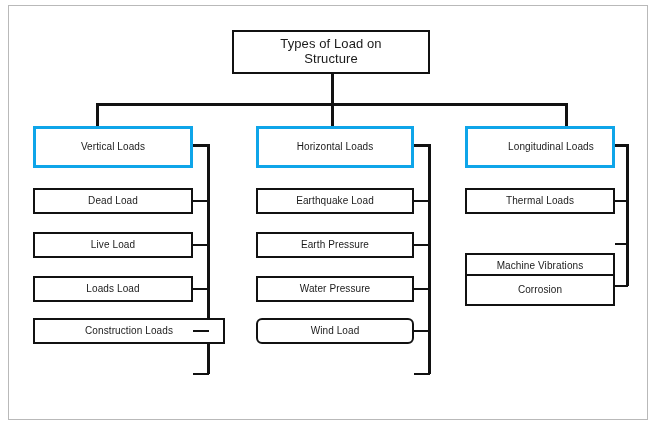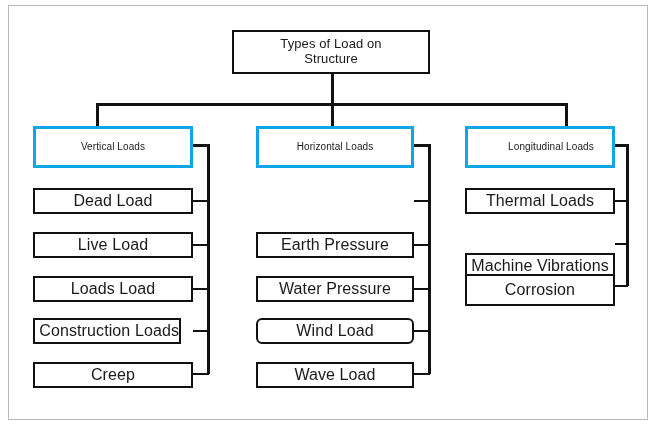--- a/index.html
+++ b/index.html
@@ -26,21 +26,21 @@
     display:flex;align-items:center;justify-content:center;
     text-align:center;
     color:#1a1a1a;
     letter-spacing:.1px;
     line-height:1.15;
   }
   
   .root{ border:2px solid #111; font-size:13px; }
   .head{ border:3px solid #0ea5e9; font-size:10px; }
   
-  .leaf{ border:2px solid #111; font-size:16px; }
+  .leaf{ border:2px solid #111; font-size:10px; }
 
   
   .vline{position:absolute;background:#111;width:3px;}
   .hline{position:absolute;background:#111;height:3px;}
   .hline.thin{height:2px;}
 </style>
 </head>
 <body>
 
 <div id="stage">
@@ -74,56 +74,53 @@
   <div class="node leaf" style="left:33px;top:232px;width:160px;height:26px;">
     <span>Live Load</span>
   </div>
   <div class="hline thin" style="left:193px;top:244px;width:16px;"></div>
 
   <div class="node leaf" style="left:33px;top:276px;width:160px;height:26px;">
     <span>Loads Load</span>
   </div>
   <div class="hline thin" style="left:193px;top:288px;width:16px;"></div>
 
-  <div class="node leaf" style="left:33px;top:318px;width:148px;height:26px;justify-content:flex-end;">
+  <div class="node leaf" style="left:33px;top:318px;width:192px;height:26px;">
     <span>Construction Loads</span>
   </div>
   <div class="hline thin" style="left:193px;top:330px;width:16px;"></div>
 
-  <div class="node leaf" style="left:33px;top:362px;width:160px;height:26px;">
-    <span>Creep</span>
-  </div>
   <div class="hline thin" style="left:193px;top:373px;width:16px;"></div>
 
   <div class="node head" style="left:256px;top:126px;width:158px;height:42px;">
     <span>Horizontal Loads</span>
   </div>
   <div class="hline" style="left:414px;top:144px;width:17px;"></div>
   <div class="vline" style="left:428px;top:144px;height:230px;"></div>
 
+  <div class="node leaf" style="left:256px;top:188px;width:158px;height:26px;">
+    <span>Earthquake Load</span>
+  </div>
   <div class="hline thin" style="left:414px;top:200px;width:16px;"></div>
 
   <div class="node leaf" style="left:256px;top:232px;width:158px;height:26px;">
     <span>Earth Pressure</span>
   </div>
   <div class="hline thin" style="left:414px;top:244px;width:16px;"></div>
 
   <div class="node leaf" style="left:256px;top:276px;width:158px;height:26px;">
     <span>Water Pressure</span>
   </div>
   <div class="hline thin" style="left:414px;top:288px;width:16px;"></div>
 
   <div class="node leaf" style="left:256px;top:318px;width:158px;height:26px;border-radius:6px;">
     <span>Wind Load</span>
   </div>
   <div class="hline thin" style="left:414px;top:330px;width:16px;"></div>
 
-  <div class="node leaf" style="left:256px;top:362px;width:158px;height:26px;">
-    <span>Wave Load</span>
-  </div>
   <div class="hline thin" style="left:414px;top:373px;width:16px;"></div>
 
   <div class="node head" style="left:465px;top:126px;width:150px;height:42px;padding-left:22px;">
     <span>Longitudinal Loads</span>
   </div>
   <div class="hline" style="left:615px;top:144px;width:14px;"></div>
   <div class="vline" style="left:626px;top:144px;height:142px;"></div>
 
   <div class="node leaf" style="left:465px;top:188px;width:150px;height:26px;justify-content:center;">
     <span>Thermal Loads</span>

